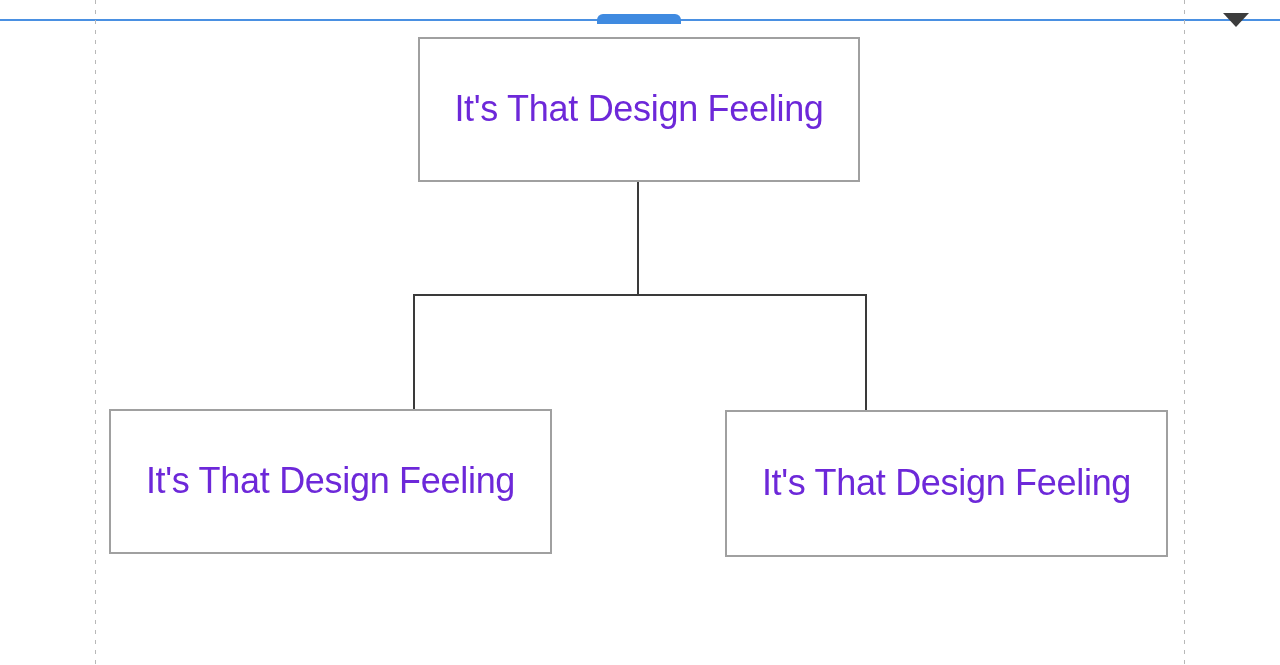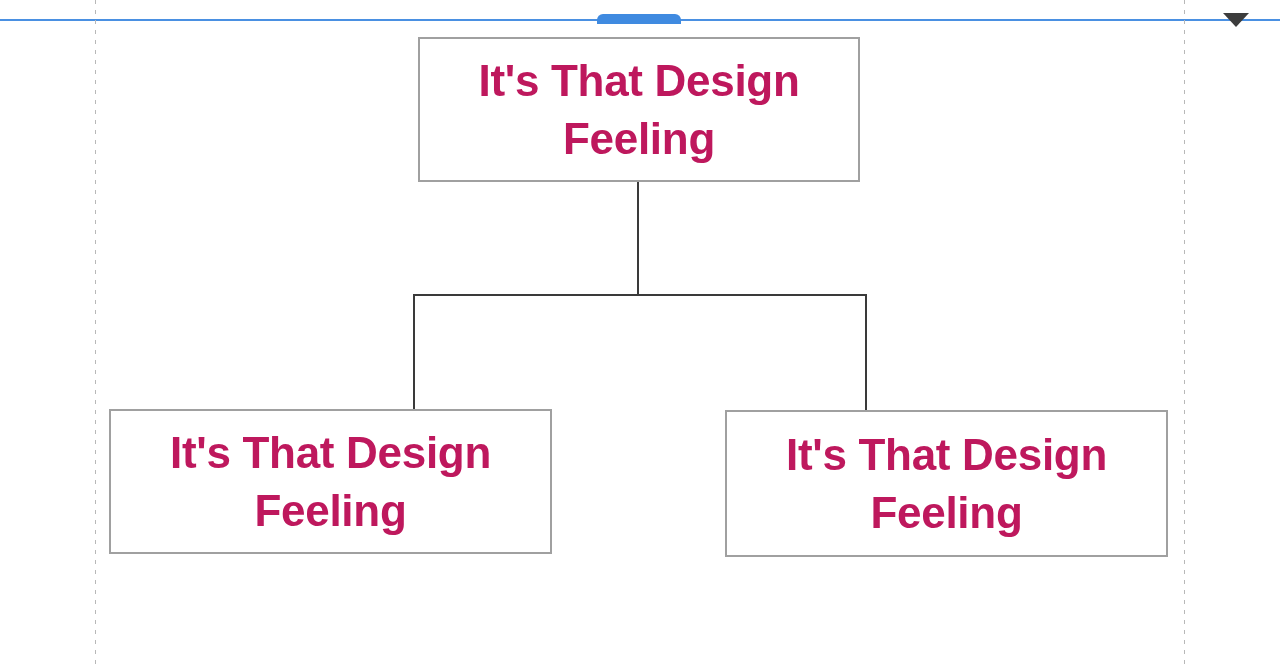--- a/index.html
+++ b/index.html
@@ -106,24 +106,24 @@
     box-sizing: border-box;
     background: #ffffff;
     border: 2px solid #a0a0a0;
     display: flex;
     align-items: center;
     justify-content: center;
     text-align: center;
     padding: 0 10px;
   }
   .node-label {
-    font-size: 44px;
-    font-weight: bold;
+    font-size: 36px;
+    font-weight: normal;
     line-height: 1.3;
-    color: #be185d;
+    color: #6d28d9;
     letter-spacing: -0.3px;
   }
 
   .node-root {
     left: 418px;
     top: 37px;
     width: 442px;
     height: 145px;
   }
   .node-child-left {

